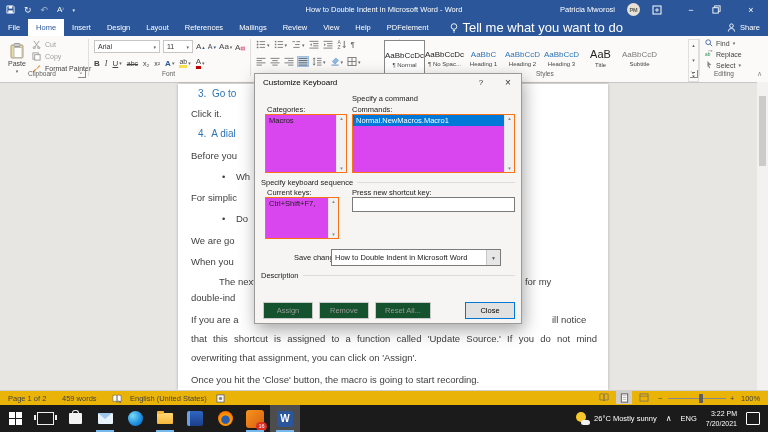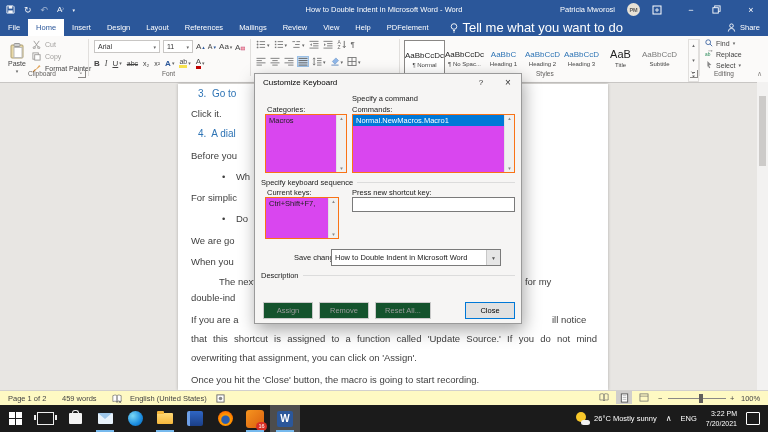--- a/index.html
+++ b/index.html
@@ -25,21 +25,21 @@
   .ribbon{position:absolute;left:0;top:36px;width:768px;height:46px;background:#fbfaf9;border-bottom:1px solid #c8c6c4;}
   .gdiv{position:absolute;top:3px;height:37px;width:1px;background:#e1dfdd;}
   .glbl{position:absolute;top:34px;font-size:6.5px;color:#605e5c;}
   .launcher{position:absolute;top:34px;width:7px;height:7px;border-right:1px solid #8a8886;border-bottom:1px solid #8a8886;font-size:5px;color:#8a8886;line-height:5px;}
   .rictxt{font-size:8px;color:#444;}
   .dd{font-size:5px;color:#666;}
   .combo{background:#fff;border:1px solid #c8c6c4;height:11px;display:flex;align-items:center;justify-content:space-between;padding:0 3px;font-size:7px;color:#333;}
   .fr{display:flex;align-items:center;gap:4px;}
   .ib{display:flex;align-items:center;gap:1px;}
   .sel-ic{background:#cde0f3;outline:1px solid #9ac0e8;}
-  .stylebox{position:absolute;left:404px;top:3px;width:282px;height:38px;display:flex;}
+  .stylebox{position:absolute;left:384px;top:3px;width:282px;height:38px;display:flex;}
   .styleitem{width:39px;height:36px;margin-top:1px;display:flex;flex-direction:column;align-items:center;justify-content:center;gap:2px;}
   .styleitem.sel{border:1px solid #8a8886;background:#fff;}
   .sprev{font-size:8px;color:#222;white-space:nowrap;}
   .sprev.h{color:#2e74b5;}
   .sprev.t{font-size:11px;}
   .sname{font-size:6px;color:#444;white-space:nowrap;}
   .sscroll{position:absolute;left:688px;top:3px;width:9px;height:37px;display:flex;flex-direction:column;justify-content:space-between;align-items:center;font-size:5px;color:#666;border:1px solid #e1dfdd;background:#fbfaf9;padding:2px 0;}
   .edit-row{display:flex;align-items:center;gap:3px;font-size:7px;color:#444;}
   
   .page{position:absolute;left:178px;top:84px;width:430px;height:306px;background:#fff;box-shadow:0 0 3px rgba(0,0,0,.25);}
@@ -62,21 +62,21 @@
   .lb-item{padding:1px 3px;color:#222;}
   .lb-item.sel{background:#0078d7;color:#fff;}
   .dinput{position:absolute;background:#fff;border:1px solid #7a7a7a;}
   .dselect{position:absolute;background:#fff;border:1px solid #7a7a7a;display:flex;align-items:center;}
   .dselect .val{flex:1;padding:0 3px;white-space:nowrap;overflow:hidden;}
   .dselect .arrow{width:13px;align-self:stretch;background:#e6e6e6;border-left:1px solid #c8c8c8;display:flex;align-items:center;justify-content:center;font-size:5px;color:#555;}
   .dbtn{position:absolute;height:15px;display:flex;align-items:center;justify-content:center;font-size:7.5px;}
   .dbtn.dis{background:#14532d;border:1px solid #c9c9c9;color:#9a9a9a;}
   .dbtn.en{background:#e1e1e1;border:1.5px solid #0078d7;color:#000;}
   
-  .statusbar{position:absolute;left:0;top:390px;width:768px;height:15px;background:#fef9c3;border-top:1px solid #d2d0ce;
+  .statusbar{position:absolute;left:0;top:390px;width:768px;height:15px;background:#eab308;border-top:1px solid #d2d0ce;
     font-size:7.5px;color:#444;}
   .sb-item{position:absolute;top:0;height:15px;display:flex;align-items:center;}
   .viewic{width:16px;height:13px;display:flex;align-items:center;justify-content:center;}
   .viewic.sel{background:#d0cecc;}
   .zoomtrack{position:absolute;left:668px;top:7px;width:58px;height:1px;background:#8a8886;}
   .zoomhandle{position:absolute;left:699px;top:3px;width:4px;height:9px;background:#605e5c;}
   
   .taskbar{position:absolute;left:0;top:405px;width:768px;height:27px;background:#1b1b1b;color:#fff;}
   .tbtn{position:absolute;top:0;width:30px;height:27px;display:flex;align-items:center;justify-content:center;}
   .tbtn.open:after{content:"";position:absolute;left:6px;right:6px;bottom:0;height:2px;background:#76b9ed;}

